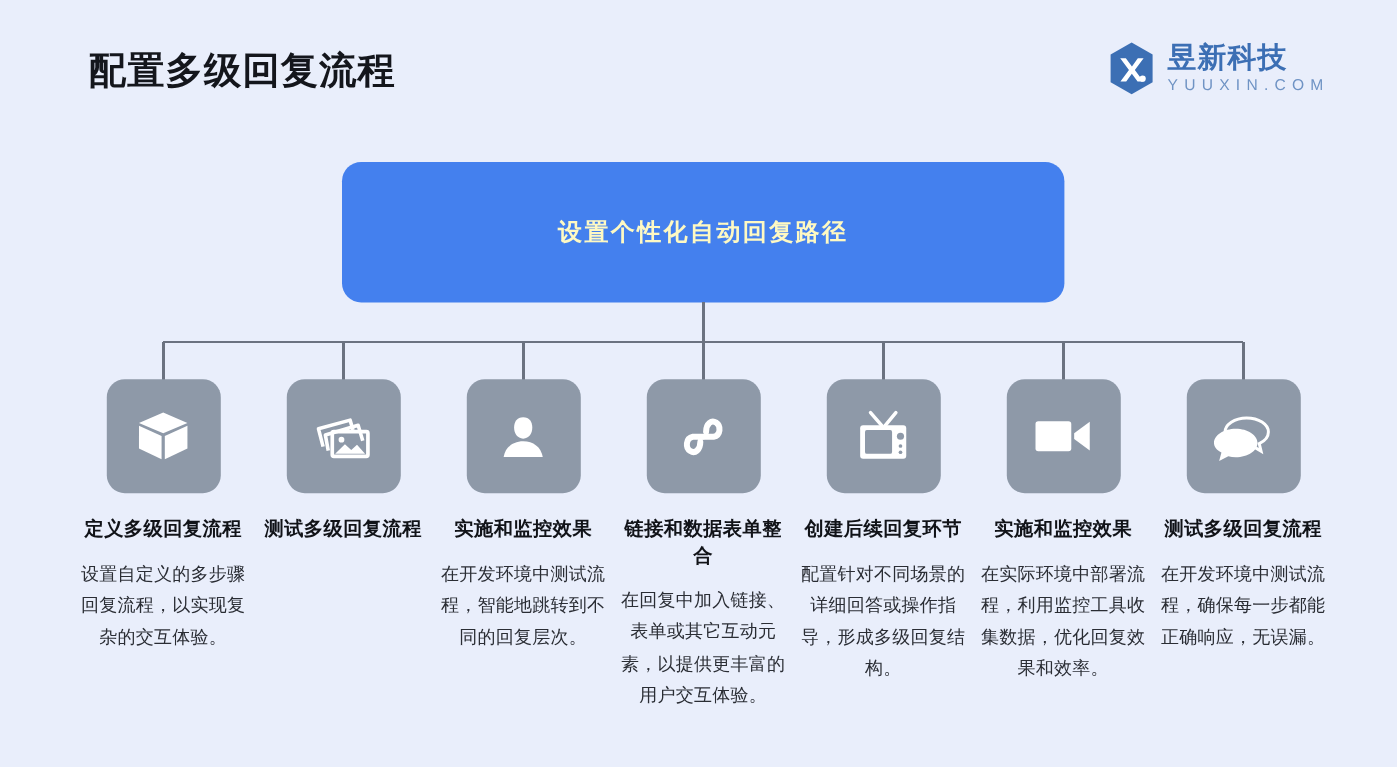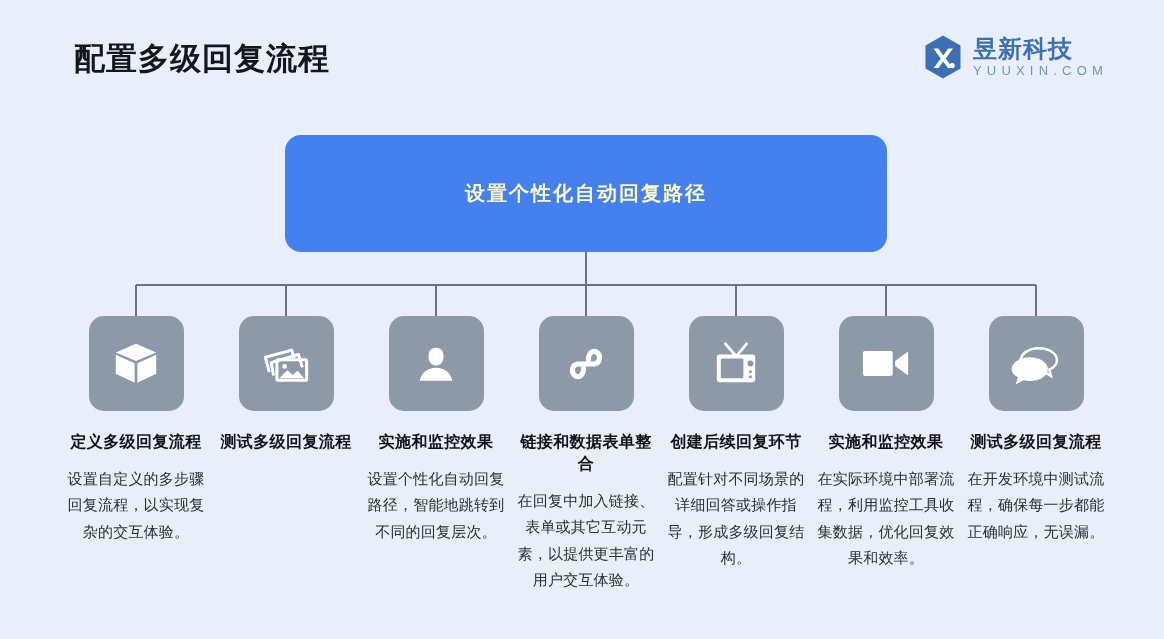--- a/index.html
+++ b/index.html
@@ -230,21 +230,21 @@
   </div>
 
   <div class="column">
     <div class="icon-tile">
       <svg viewBox="0 0 48 48" width="46" height="46" aria-hidden="true">
         <path d="M24 7 C18.6 7 16.1 11 16.1 16 C16.1 21 18.8 25.6 24 25.6 C29.2 25.6 31.9 21 31.9 16 C31.9 11 29.4 7 24 7 Z" fill="#ffffff"></path>
         <path d="M7 41.5 C8.5 32.8 15.3 27.8 24 27.8 C32.7 27.8 39.5 32.8 41 41.5 Z" fill="#ffffff"></path>
       </svg>
     </div>
     <div class="col-title">实施和监控效果</div>
-    <div class="col-desc">设置个性化自动回复路径，智能地跳转到不同的回复层次。</div>
+    <div class="col-desc">在开发环境中测试流程，智能地跳转到不同的回复层次。</div>
   </div>
 
   <div class="column">
     <div class="icon-tile">
       <svg viewBox="0 0 48 48" width="46" height="46" aria-hidden="true">
         <g fill="none" stroke="#ffffff" stroke-width="5.2" stroke-linecap="round">
           <path d="M26.5 19.5 C26.5 12.6 31.2 9 35.2 11.6 C39.6 14.4 39.4 22.7 33 24 L24.5 24"></path>
           <path d="M21.5 28.5 C21.5 35.4 16.8 39 12.8 36.4 C8.4 33.6 8.6 25.3 15 24 L23.5 24"></path>
         </g>
       </svg>

